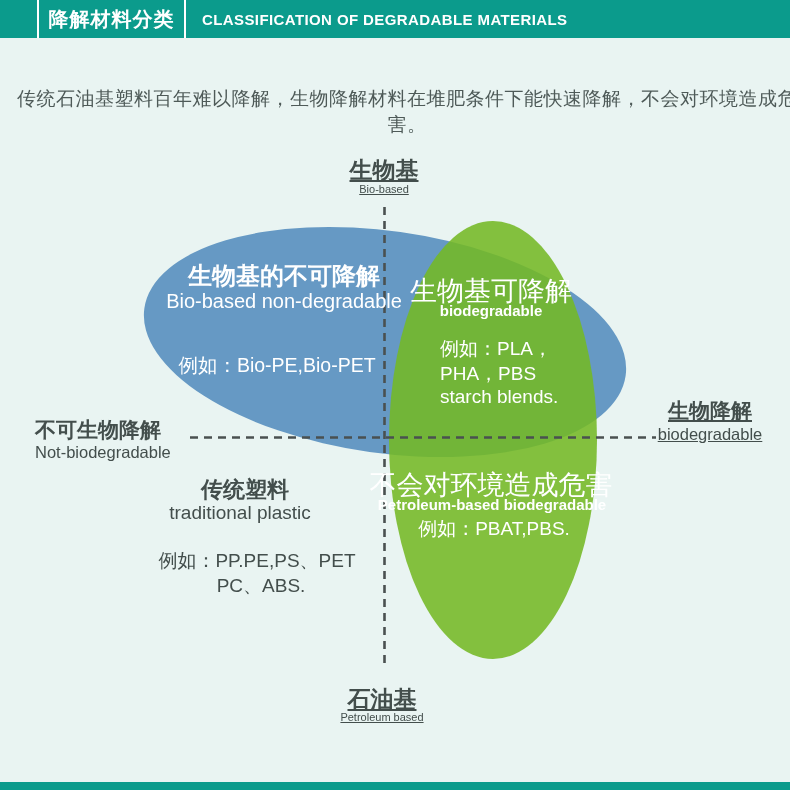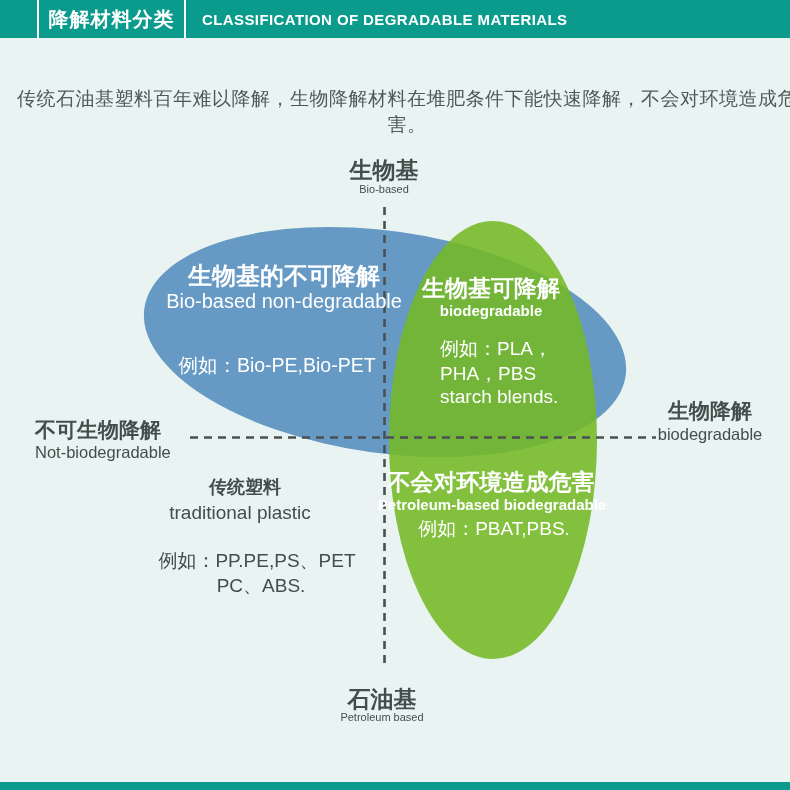--- a/index.html
+++ b/index.html
@@ -44,31 +44,31 @@
   
   .diagram-svg{position:absolute;top:0;left:0;}
   .lbl{position:absolute;white-space:nowrap;}
   .center{transform:translateX(-50%);}
   .dark{color:#434e4c;}
   .white{color:#ffffff;}
   .cn-big{font-size:23px;font-weight:600;}
   .cn-mid{font-size:21px;font-weight:600;}
   .en-mid{font-size:11px;}
   .en-sm{font-size:16.5px;}
-  .t-center{text-align:center;}
+  .t-center{text-align:center;text-decoration:underline;}
 
   .blue-title-cn{font-size:24px;font-weight:700;}
   .blue-title-en{font-size:20px;}
   .ex{font-size:19.5px;}
 
-  .green-title-cn{font-size:23px;font-weight:700;}
+  .green-title-cn{font-size:27px;font-weight:400;}
   .green-title-en{font-size:15px;font-weight:600;}
   .green-ex{font-size:19px;}
 
-  .trad-title{font-size:18px;font-weight:600;}
+  .trad-title{font-size:22px;font-weight:600;}
   .trad-en{font-size:19px;}
 
   
   .bottom-bar{
     position:absolute;left:0;bottom:0;width:790px;height:8px;
     background:#0b9b8c;
   }
 </style>
 </head>
 <body>

